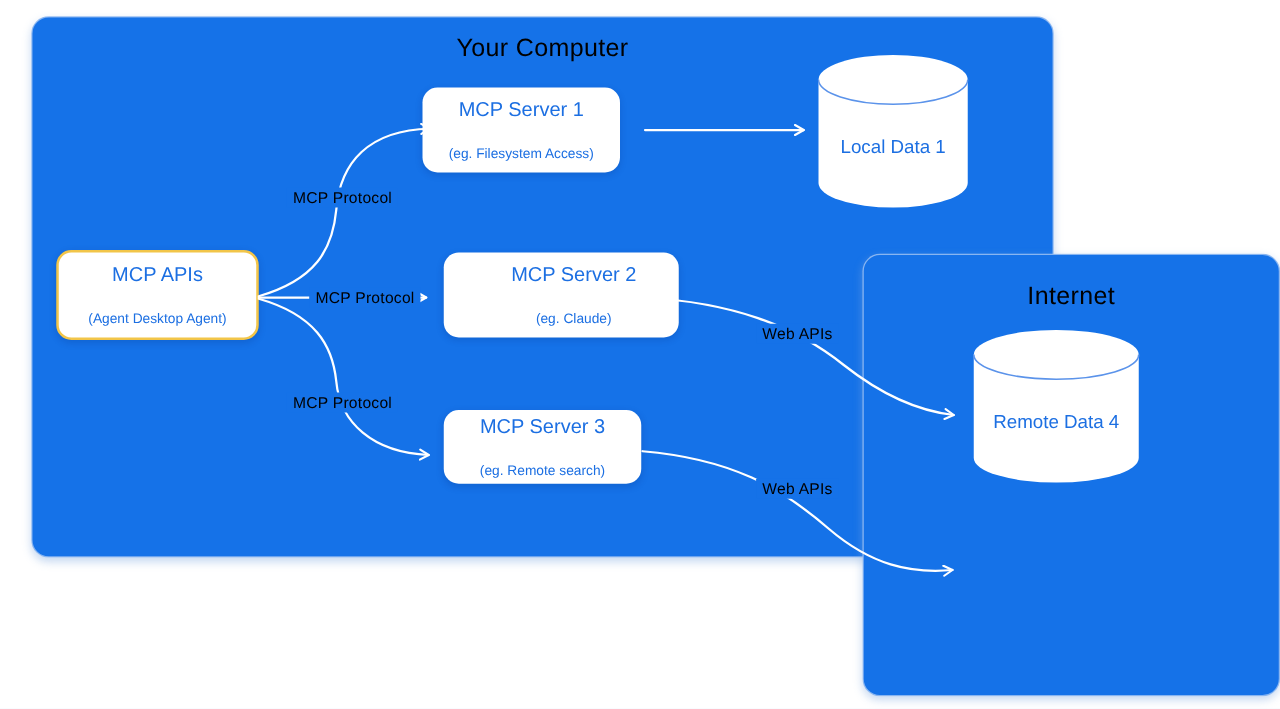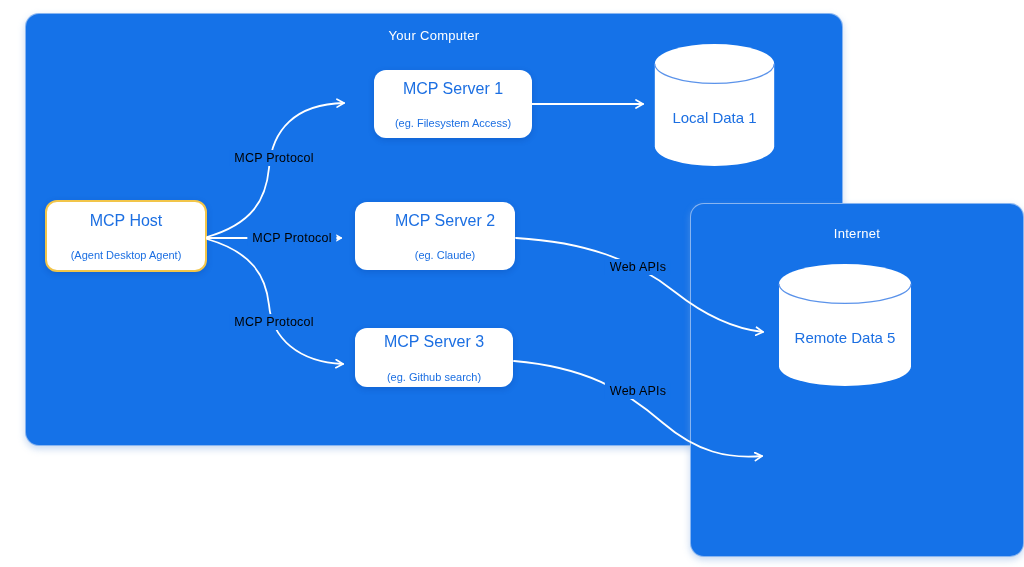--- a/index.html
+++ b/index.html
@@ -14,35 +14,35 @@
   body{font-family:"Liberation Sans","DejaVu Sans",sans-serif;}
   .canvas{
     position:relative;width:1024px;height:567px;background:#ffffff;overflow:hidden;
   }
   .bigbox{
     position:absolute;background:var(--panel-blue);border-radius:14px;
     border:1px solid rgba(185,210,245,.7);
     box-shadow:0 3px 7px rgba(130,170,225,.45);
   }
   .bigbox-title{
-    position:absolute;left:0;right:0;text-align:center;color:#ffffff;
-    font-size:13px;letter-spacing:.3px;font-weight:400;
+    position:absolute;left:0;right:0;text-align:center;color:#000000;
+    font-size:20px;letter-spacing:.3px;font-weight:400;
   }
   .your-computer{left:25px;top:13px;width:818px;height:433px;z-index:1;}
   .internet{left:690px;top:203px;width:334px;height:354px;z-index:2;}
   .node{
     position:absolute;background:#fff;border-radius:12px;z-index:4;
     display:flex;flex-direction:column;align-items:center;justify-content:center;
     box-shadow:0 2px 6px rgba(0,40,120,.20);text-align:center;
   }
   .node-title{color:var(--node-text-blue);font-size:16px;font-weight:500;line-height:1.2;}
   .node-sub{color:var(--node-text-blue);font-size:11px;font-weight:400;margin-top:19px;}
   .host{left:45px;top:200px;width:162px;height:72px;border:2px solid var(--host-border-yellow);}
-  .server1{left:374px;top:70px;width:158px;height:68px;}
-  .server2{left:355px;top:202px;width:160px;height:68px;padding-left:20px;}
+  .server1{left:338px;top:70px;width:158px;height:68px;}
+  .server2{left:355px;top:202px;width:188px;height:68px;padding-left:20px;}
   .server3{left:355px;top:328px;width:158px;height:59px;}
   .cylinder{position:absolute;z-index:4;}
   .cyl-local{left:653px;top:42px;width:123px;height:128px;}
   .cyl-remote2{left:777px;top:262px;width:136px;height:128px;}
   .cyl-remote3{left:777px;top:408px;width:136px;height:130px;}
   .cylinder svg{position:absolute;inset:0;width:100%;height:100%;}
   .cyl-label{
     position:absolute;left:0;right:0;top:52%;text-align:center;
     color:var(--node-text-blue);font-size:15px;font-weight:500;
   }
@@ -76,51 +76,51 @@
       <path d="M 207,237 C 252,224 266,200 269,168 C 272,130 295,104 344,103" marker-end="url(#arrow)"></path>
       <path d="M 207,238 L 341,238" marker-end="url(#arrow)"></path>
       <path d="M 207,239 C 252,252 266,276 269,305 C 272,338 298,362 343,364" marker-end="url(#arrow)"></path>
       <path d="M 516,104 L 643,104" marker-end="url(#arrow)"></path>
       <path d="M 516,238 C 585,242 635,260 675,292 C 708,318 736,329 763,332" marker-end="url(#arrow)"></path>
       <path d="M 514,361 C 585,367 625,390 663,423 C 697,452 728,459 762,456" marker-end="url(#arrow)"></path>
     </g>
   </svg>
 
   <div class="node host">
-    <div class="node-title">MCP Host</div>
+    <div class="node-title">MCP APIs</div>
     <div class="node-sub">(Agent Desktop Agent)</div>
   </div>
 
   <div class="node server1">
     <div class="node-title">MCP Server 1</div>
     <div class="node-sub">(eg. Filesystem Access)</div>
   </div>
   <div class="node server2">
     <div class="node-title">MCP Server 2</div>
     <div class="node-sub">(eg. Claude)</div>
   </div>
   <div class="node server3">
     <div class="node-title">MCP Server 3</div>
-    <div class="node-sub">(eg. Github search)</div>
+    <div class="node-sub">(eg. Remote search)</div>
   </div>
 
   <div class="cylinder cyl-local">
     <svg viewBox="0 0 136 130" preserveAspectRatio="none">
       <path d="M2,22 A66,20 0 0 1 134,22 L134,106 A66,20 0 0 1 2,106 Z" fill="#FFFFFF"></path>
       <path d="M2,22 A66,20 0 0 0 134,22" fill="none" stroke="#5B93EA" stroke-width="1.3"></path>
     </svg>
     <div class="cyl-label">Local Data 1</div>
   </div>
 
   <div class="cylinder cyl-remote2">
     <svg viewBox="0 0 136 130" preserveAspectRatio="none">
       <path d="M2,22 A66,20 0 0 1 134,22 L134,106 A66,20 0 0 1 2,106 Z" fill="#FFFFFF"></path>
       <path d="M2,22 A66,20 0 0 0 134,22" fill="none" stroke="#5B93EA" stroke-width="1.3"></path>
     </svg>
-    <div class="cyl-label">Remote Data 5</div>
+    <div class="cyl-label">Remote Data 4</div>
   </div>
 
 
   <div class="edge-label" style="left:274px;top:158px;">MCP Protocol</div>
   <div class="edge-label" style="left:292px;top:238px;">MCP Protocol</div>
   <div class="edge-label" style="left:274px;top:322px;">MCP Protocol</div>
   <div class="edge-label" style="left:638px;top:267px;">Web APIs</div>
   <div class="edge-label" style="left:638px;top:391px;">Web APIs</div>
 
 </div>

